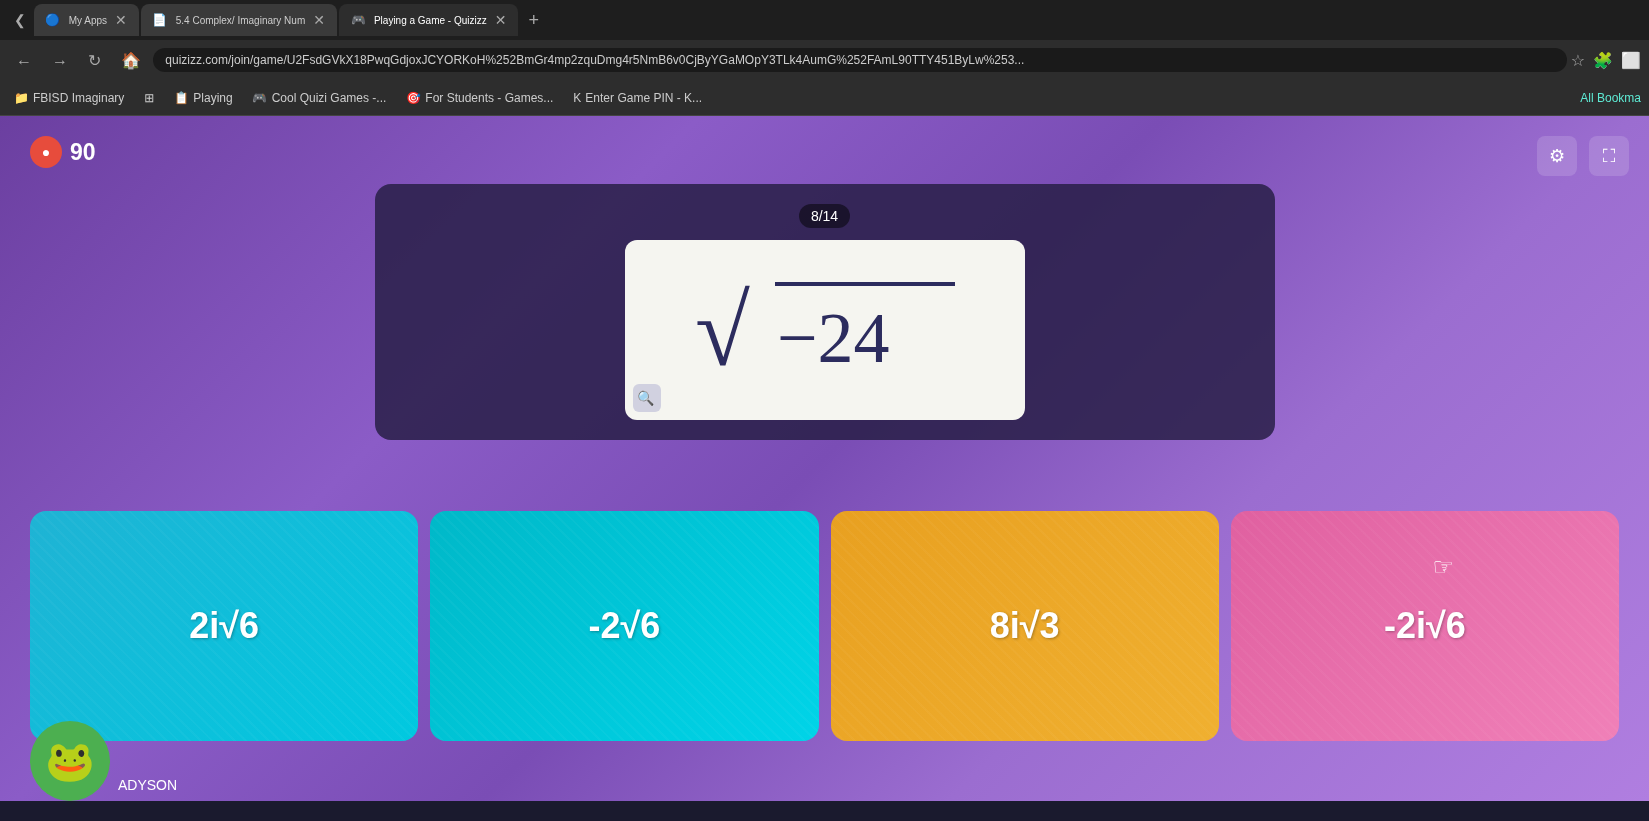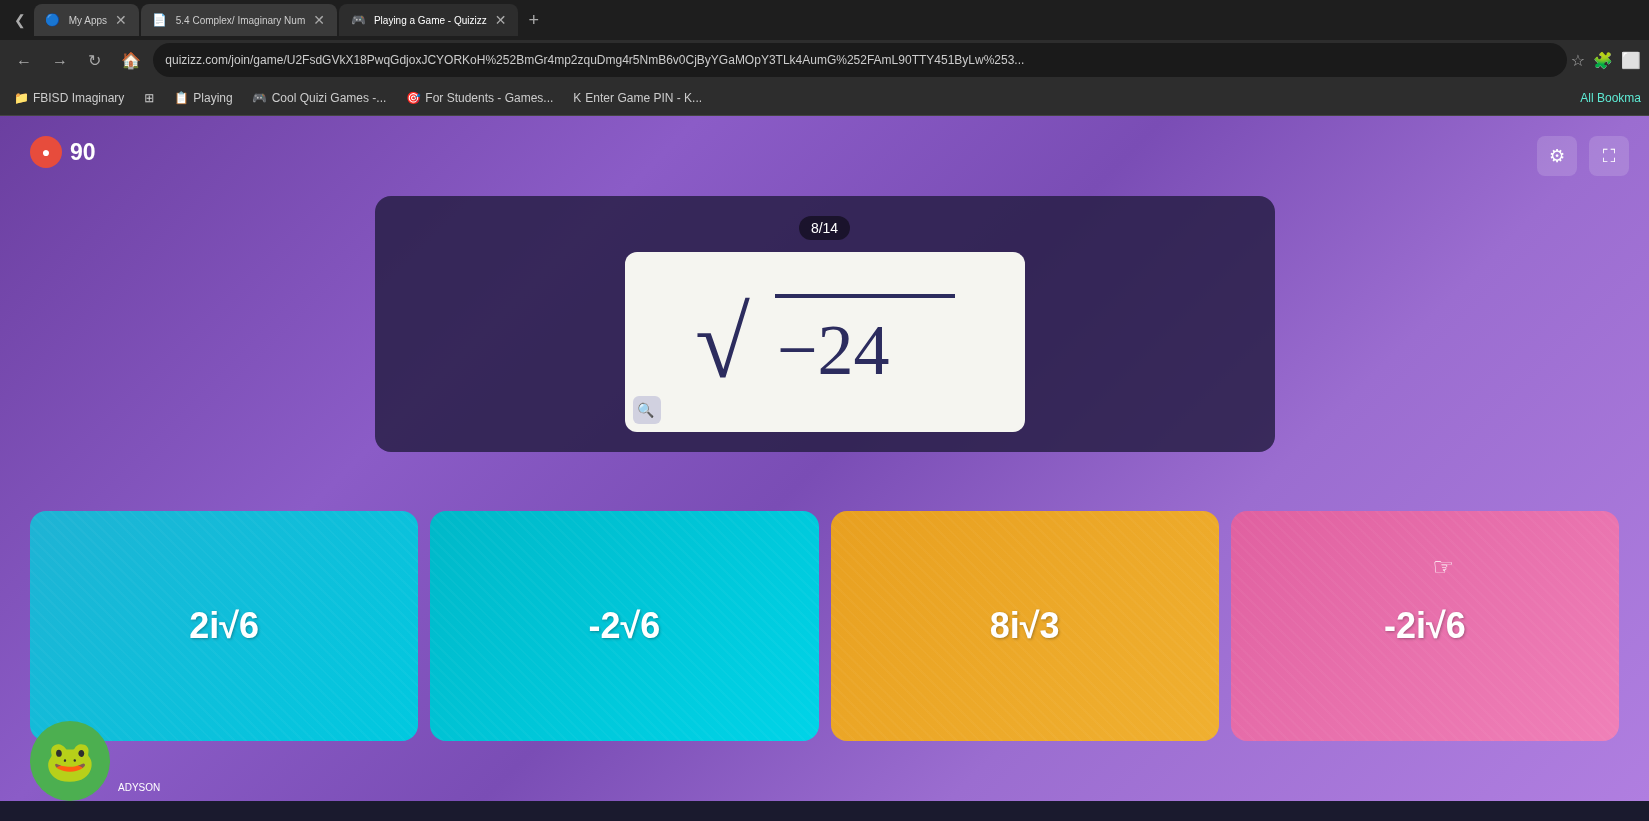--- a/index.html
+++ b/index.html
@@ -63,21 +63,21 @@
       font-size: 16px;
       padding: 4px 8px;
       cursor: pointer;
       background: none;
       border: none;
     }
     .address-bar {
       flex: 1;
       background: #1a1a1a;
       border-radius: 20px;
-      height: 34px;
+      height: 24px;
       display: flex;
       align-items: center;
       padding: 7px 12px;
       font-size: 12px;
       color: #ccc;
       overflow: hidden;
     }
     .address-bar-url { color: #ccc; font-size: 12px; white-space: nowrap; overflow: hidden; text-overflow: ellipsis; }
     .browser-action-icons { display: flex; gap: 8px; align-items: center; color: #aaa; font-size: 16px; }
 
@@ -158,21 +158,21 @@
       align-items: center;
       justify-content: center;
       color: white;
       font-size: 18px;
       cursor: pointer;
     }
 
     
     .question-container {
       position: absolute;
-      top: 80px;
+      top: 68px;
       left: 50%;
       transform: translateX(-50%);
       width: 900px;
       background: rgba(40, 30, 70, 0.85);
       border-radius: 16px;
       padding: 20px;
       display: flex;
       flex-direction: column;
       align-items: center;
     }
@@ -265,21 +265,21 @@
       height: 80px;
       background: #4caf50;
       border-radius: 50%;
       display: flex;
       align-items: center;
       justify-content: center;
       font-size: 40px;
     }
     .avatar-name {
       color: white;
-      font-size: 10px;
+      font-size: 14px;
       margin-left: 8px;
       margin-bottom: 8px;
     }
 
     
     .cursor-pointer {
       position: absolute;
       bottom: 220px;
       right: 195px;
       font-size: 24px;

